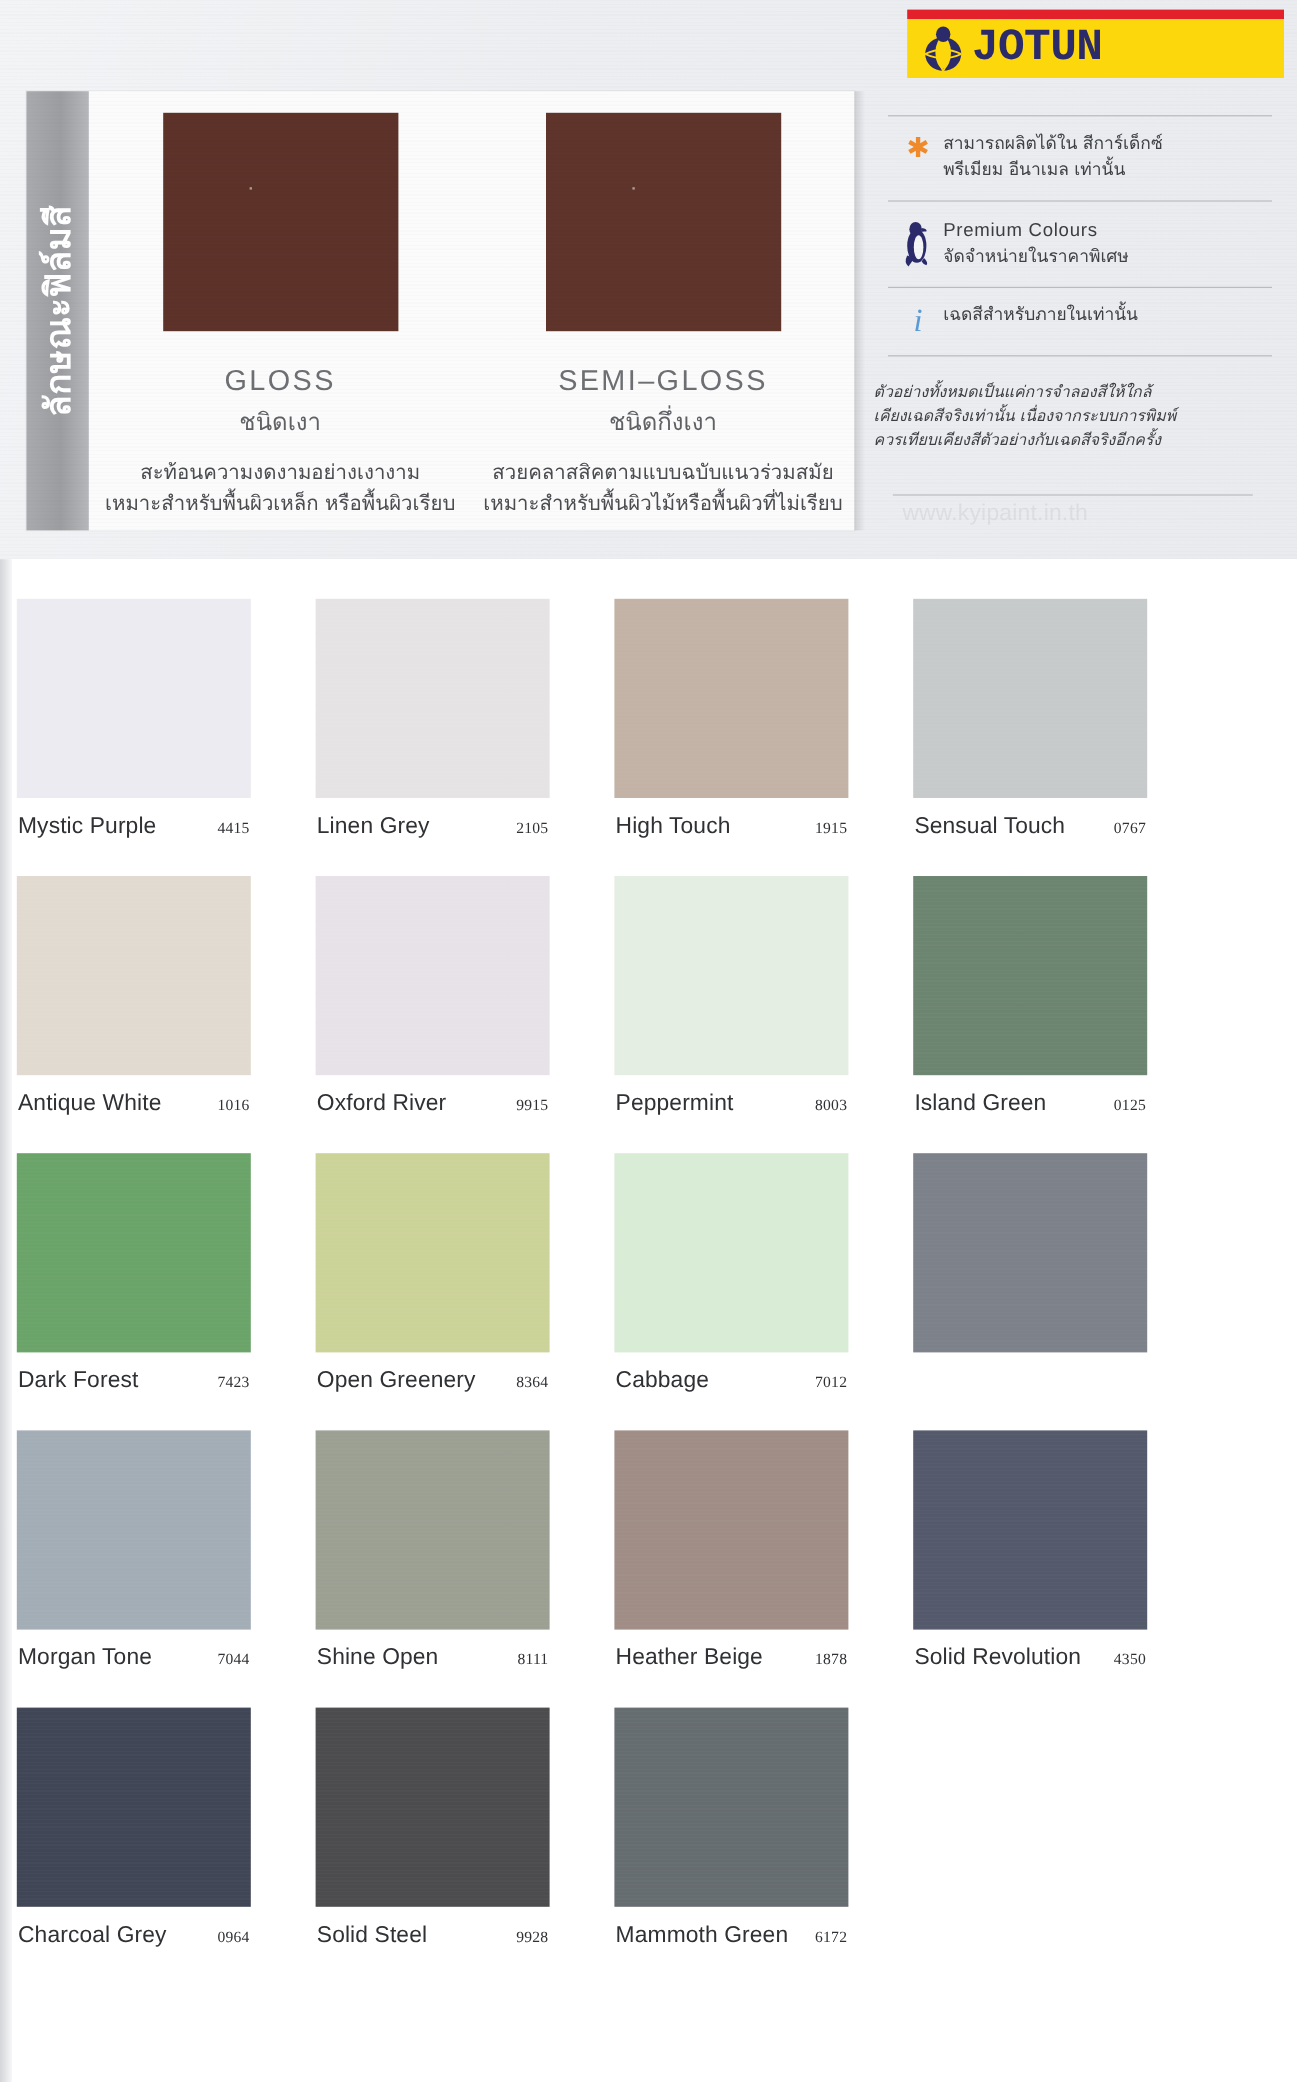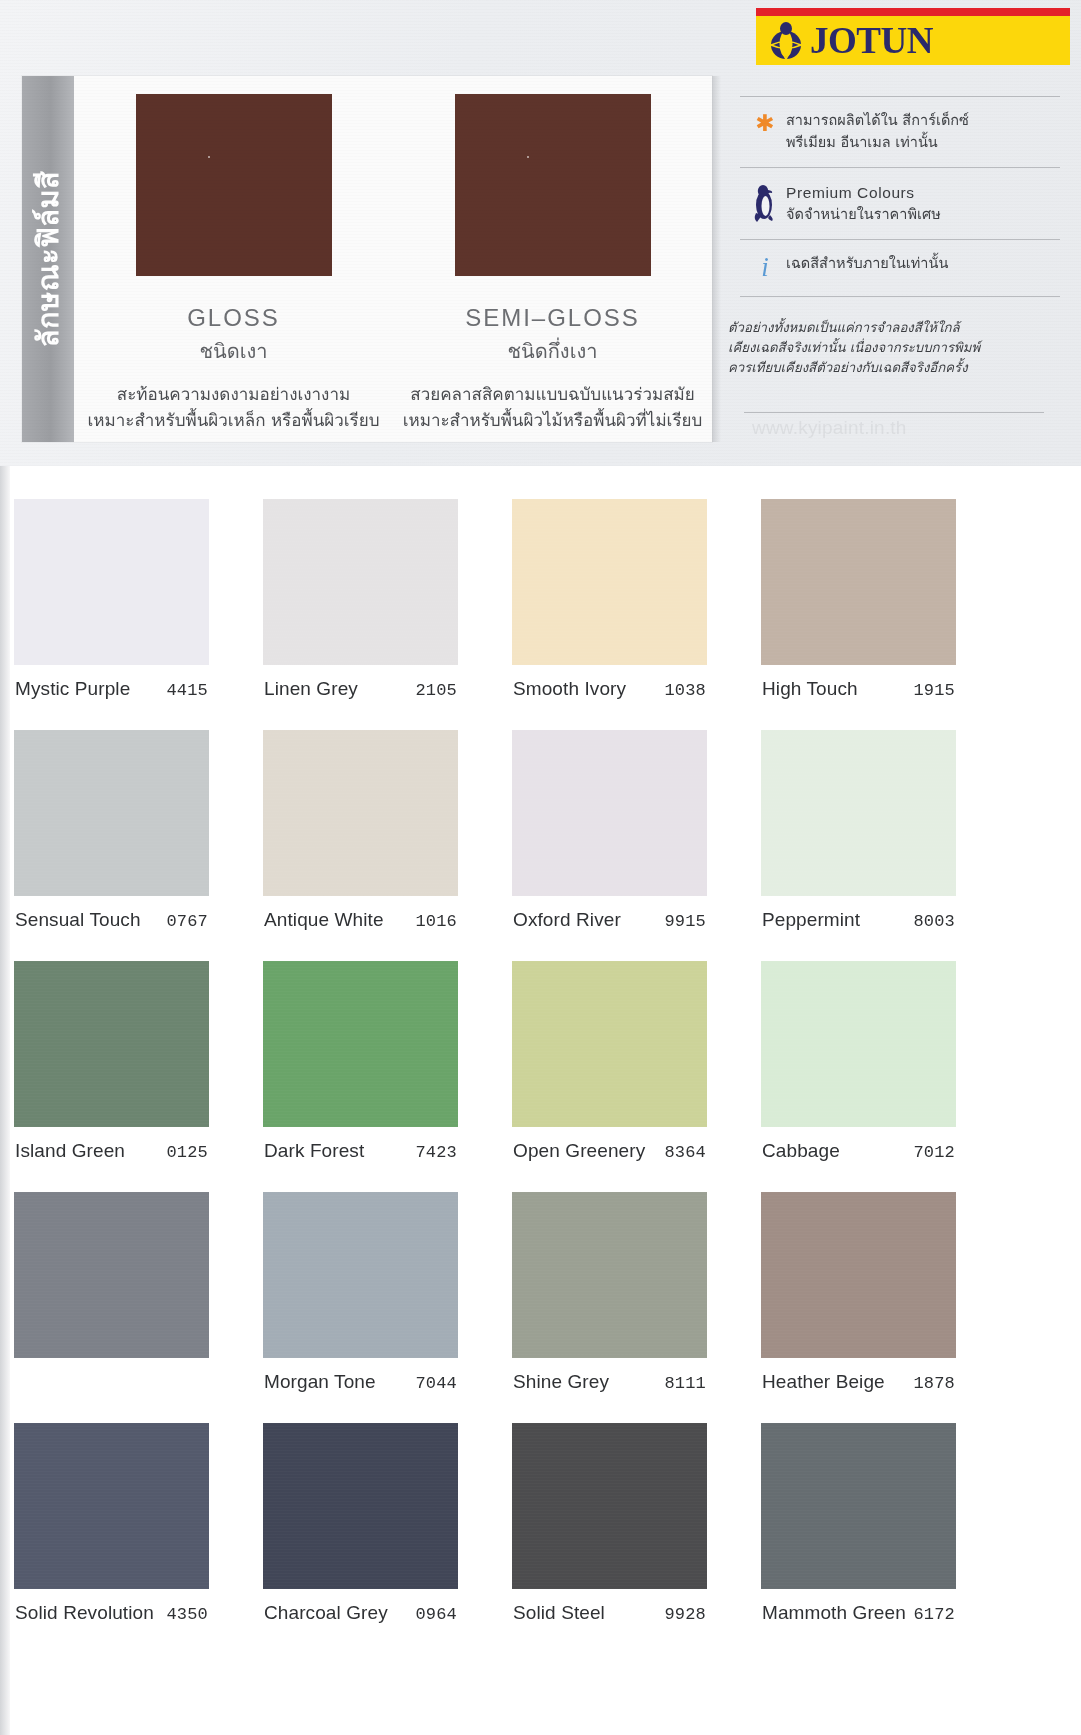--- a/index.html
+++ b/index.html
@@ -53,21 +53,21 @@
     position: absolute;
     top: 8px; left: 0;
     width: 314px; height: 49px;
     background: #fcd70b;
     display: flex;
     align-items: center;
     padding-left: 8px;
   }
   .logo-mark { width: 44px; height: 40px; flex: 0 0 auto; }
   .logo-text {
-    font-family: Liberation Serif, serif;
+    font-family: Liberation Mono, monospace;
     font-weight: 700;
     font-size: 37px;
     letter-spacing: -0.5px;
     color: #2b2a6b;
     margin-left: 2px;
     line-height: 1;
   }
 
   
   .gloss-panel {
@@ -278,23 +278,23 @@
     align-items: baseline;
     padding: 13px 1px 30px 1px;
   }
   .cell .nm {
     font-size: 19px;
     color: #2f3134;
     font-family: "Liberation Sans", sans-serif;
     letter-spacing: 0.1px;
   }
   .cell .cd {
-    font-size: 17px;
+    font-size: 13px;
     color: #2f3134;
-    font-family: Liberation Mono, monospace;
+    font-family: Liberation Serif, serif;
     letter-spacing: 0.2px;
   }
 </style>
 </head>
 <body>
 
 <div class="page">
 
   <div class="top-section">
 
@@ -416,27 +416,20 @@
           </div>
         </div>
         <div class="cell">
           <div class="sw" style="background: rgb(229, 227, 228);"></div>
           <div class="meta">
             <span class="nm">Linen Grey</span>
             <span class="cd">2105</span>
           </div>
         </div>
         <div class="cell">
-          <div class="sw" style="background: rgb(244, 228, 196);"></div>
-          <div class="meta">
-            <span class="nm">Smooth Ivory</span>
-            <span class="cd">1038</span>
-          </div>
-        </div>
-        <div class="cell">
           <div class="sw" style="background: rgb(194, 179, 166);"></div>
           <div class="meta">
             <span class="nm">High Touch</span>
             <span class="cd">1915</span>
           </div>
         </div>
         <div class="cell">
           <div class="sw" style="background: rgb(198, 202, 203);"></div>
           <div class="meta">
             <span class="nm">Sensual Touch</span>
@@ -498,21 +491,21 @@
         <div class="cell">
           <div class="sw" style="background: rgb(163, 173, 182);"></div>
           <div class="meta">
             <span class="nm">Morgan Tone</span>
             <span class="cd">7044</span>
           </div>
         </div>
         <div class="cell">
           <div class="sw" style="background: rgb(155, 160, 147);"></div>
           <div class="meta">
-            <span class="nm">Shine Grey</span>
+            <span class="nm">Shine Open</span>
             <span class="cd">8111</span>
           </div>
         </div>
         <div class="cell">
           <div class="sw" style="background: rgb(160, 142, 134);"></div>
           <div class="meta">
             <span class="nm">Heather Beige</span>
             <span class="cd">1878</span>
           </div>
         </div>

